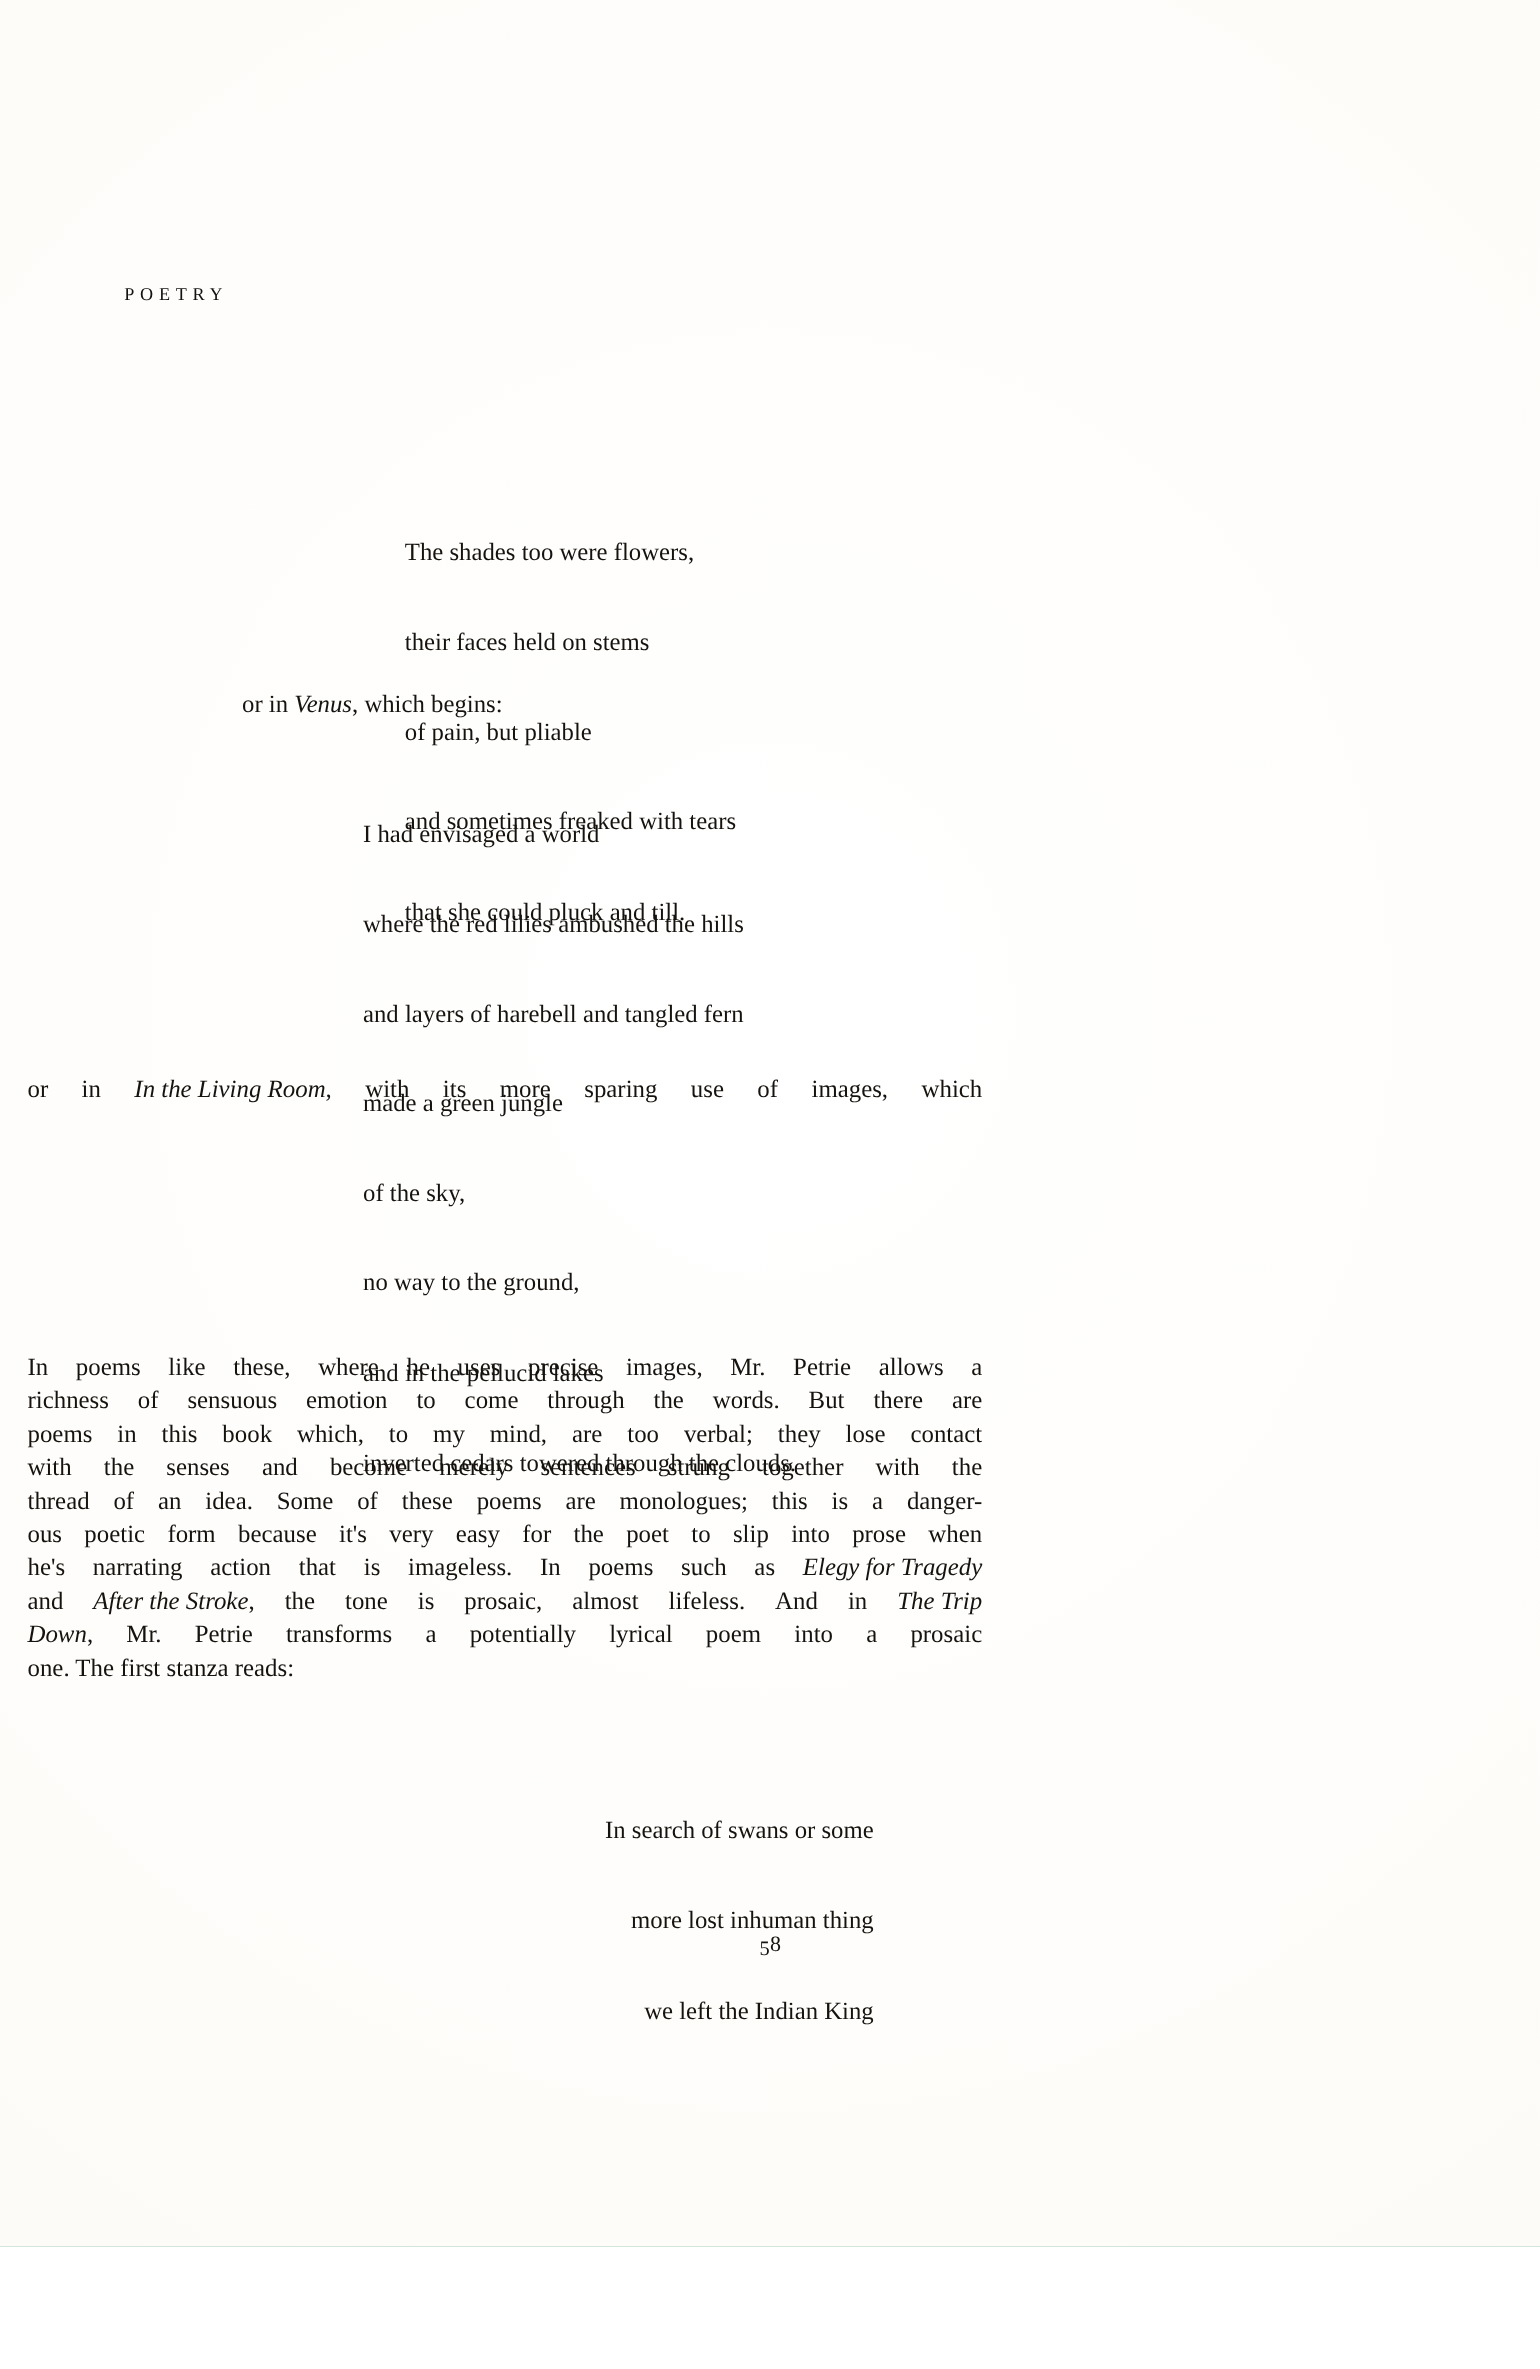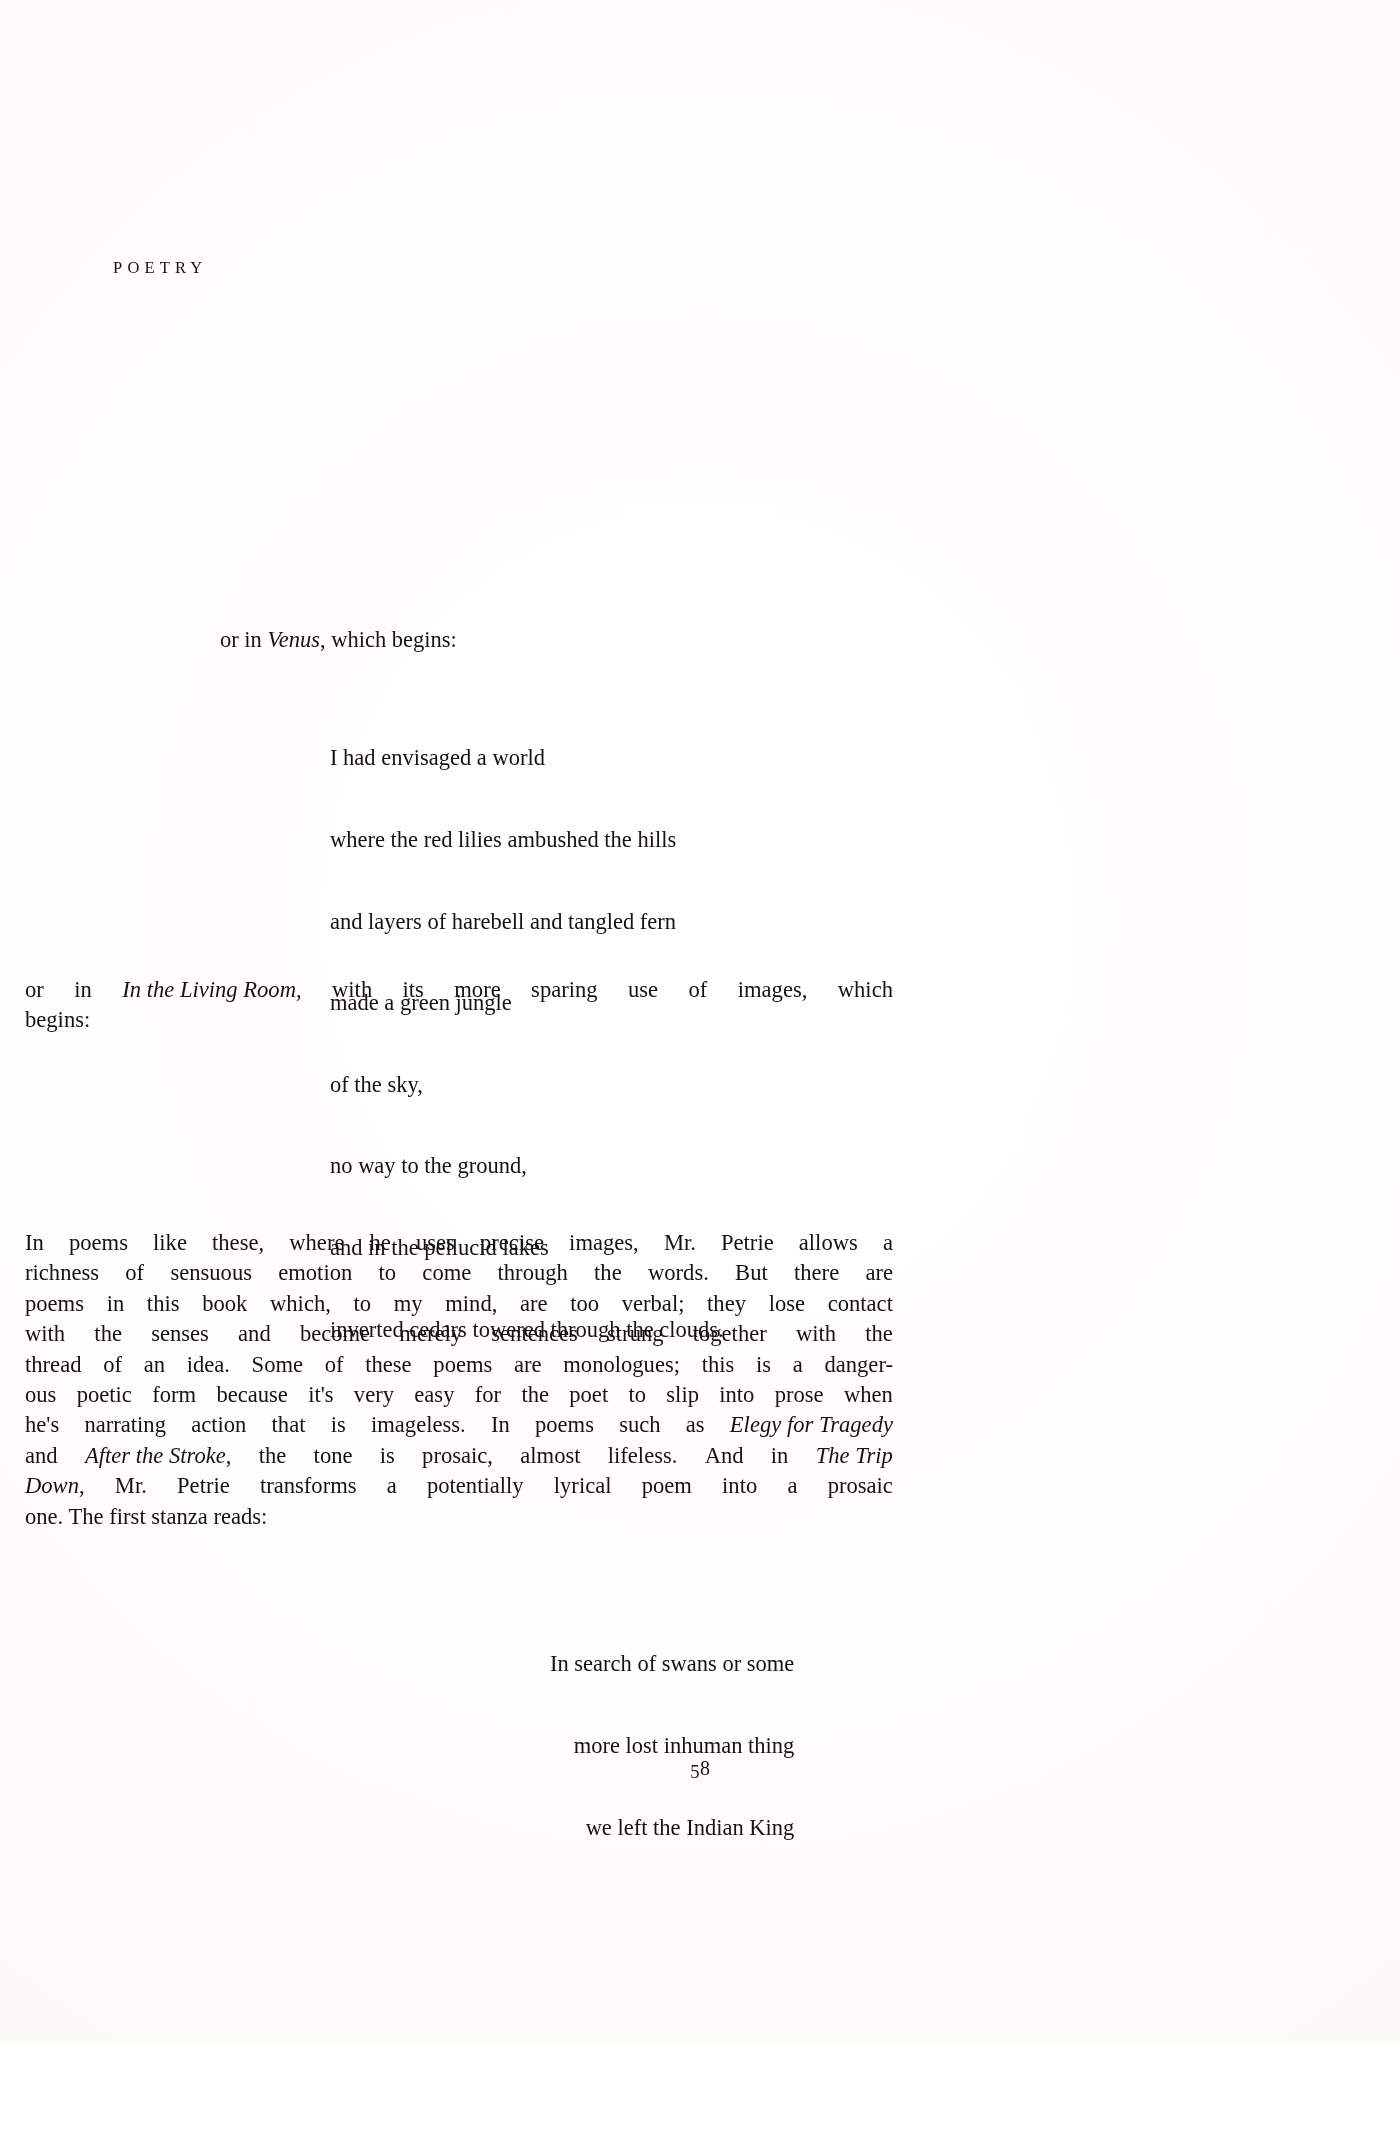--- a/index.html
+++ b/index.html
@@ -102,20 +102,27 @@
   }
 </style>
 </head>
 <body>
 
 <div class="page">
   <div class="paper-tone"></div>
 
   <div class="running-head">POETRY</div>
 
+  <div class="verse" style="left:368px; top:434px;">
+    <span class="vline">The shades too were flowers,</span>
+    <span class="vline">their faces held on stems</span>
+    <span class="vline">of pain, but pliable</span>
+    <span class="vline">and sometimes freaked with tears</span>
+    <span class="vline">that she could pluck and till.</span>
+  </div>
 
   <div class="lead" style="left:220px; top:625px;">
     <span>or in </span><i>Venus</i><span>, which begins:</span>
   </div>
 
   <div class="verse" style="left:330px; top:690px;">
     <span class="vline">I had envisaged a world</span>
     <span class="vline">where the red lilies ambushed the hills</span>
     <span class="vline">and layers of harebell and tangled fern</span>
     <span class="vline">made a green jungle</span>
@@ -132,21 +139,20 @@
       <span class="it">In the Living Room,</span>
       <span>with</span>
       <span>its</span>
       <span>more</span>
       <span>sparing</span>
       <span>use</span>
       <span>of</span>
       <span>images,</span>
       <span>which</span>
     </span>
-    <span class="pline">begins:</span>
   </div>
 
 
   <div class="para" style="top:1228px;">
 
     <span class="pline just">
       <span>In</span>
       <span>poems</span>
       <span>like</span>
       <span>these,</span>

